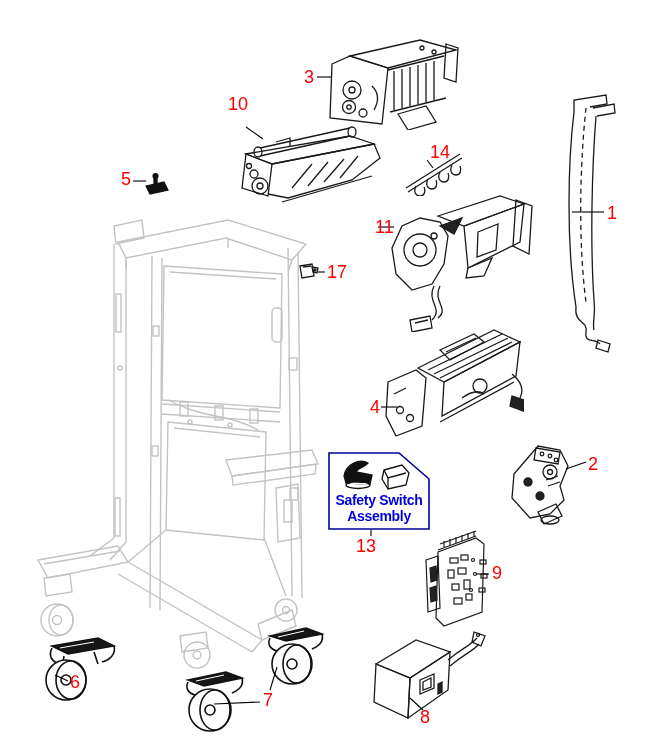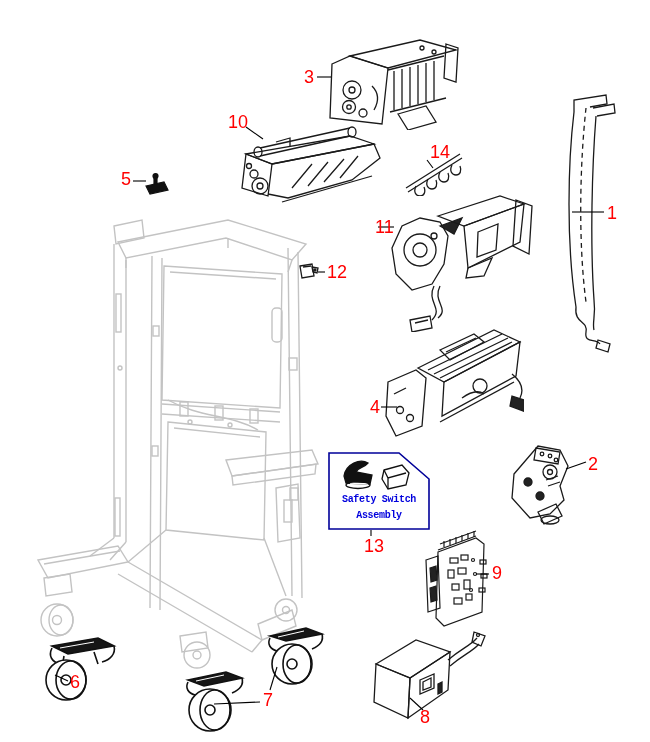--- a/index.html
+++ b/index.html
@@ -7,22 +7,22 @@
     position:relative;width:650px;height:742px;background:#ffffff;overflow:hidden;
     font-family:"Liberation Sans",sans-serif;
   }
   .part{position:absolute;}
   .callout{
     position:absolute;color:#ff0000;font-size:18px;line-height:18px;
     font-family:"Liberation Sans",sans-serif;user-select:none;
   }
   #safety-text{
     position:absolute;left:329px;top:492px;width:100px;text-align:center;
-    color:#0000dd;font-weight:bold;font-size:10px;line-height:16px;
-    font-family:Liberation Mono, monospace;letter-spacing:-0.3px;
+    color:#0000dd;font-weight:bold;font-size:14px;line-height:16px;
+    font-family:Liberation Sans, sans-serif;letter-spacing:-0.3px;
   }
   svg{display:block;}
 </style>
 </head>
 <body>
 
 <div id="canvas">
 
   <svg class="part" style="left:30px;top:208px;" width="290" height="480" viewBox="0 0 290 480" fill="none" stroke="#c3c3c3" stroke-width="1.4">
     <path d="M84,18 L112,12 L114,30 L86,36 Z"></path>
@@ -284,19 +284,19 @@
 
   <div class="callout" style="left:607px;top:204px;">1</div>
   <div class="callout" style="left:588px;top:455px;">2</div>
   <div class="callout" style="left:304px;top:68px;">3</div>
   <div class="callout" style="left:370px;top:398px;">4</div>
   <div class="callout" style="left:121px;top:170px;">5</div>
   <div class="callout" style="left:70px;top:673px;">6</div>
   <div class="callout" style="left:263px;top:691px;">7</div>
   <div class="callout" style="left:420px;top:708px;">8</div>
   <div class="callout" style="left:492px;top:564px;">9</div>
-  <div class="callout" style="left:228px;top:113px;">10</div>
+  <div class="callout" style="left:228px;top:95px;">10</div>
   <div class="callout" style="left:356px;top:218px;margin-left:19px;">11</div>
-  <div class="callout" style="left:327px;top:263px;">12</div>
-  <div class="callout" style="left:364px;top:537px;">13</div>
+  <div class="callout" style="left:327px;top:263px;">17</div>
+  <div class="callout" style="left:356px;top:537px;">13</div>
   <div class="callout" style="left:430px;top:143px;">14</div>
 
 </div>
 
 </body></html>

